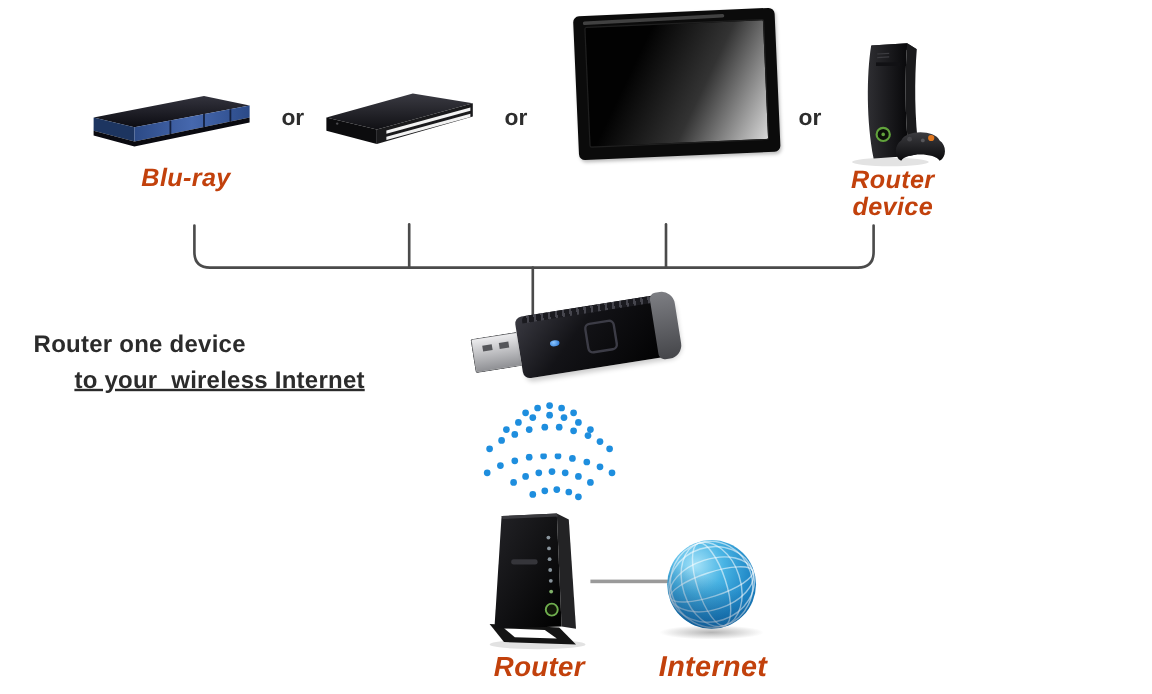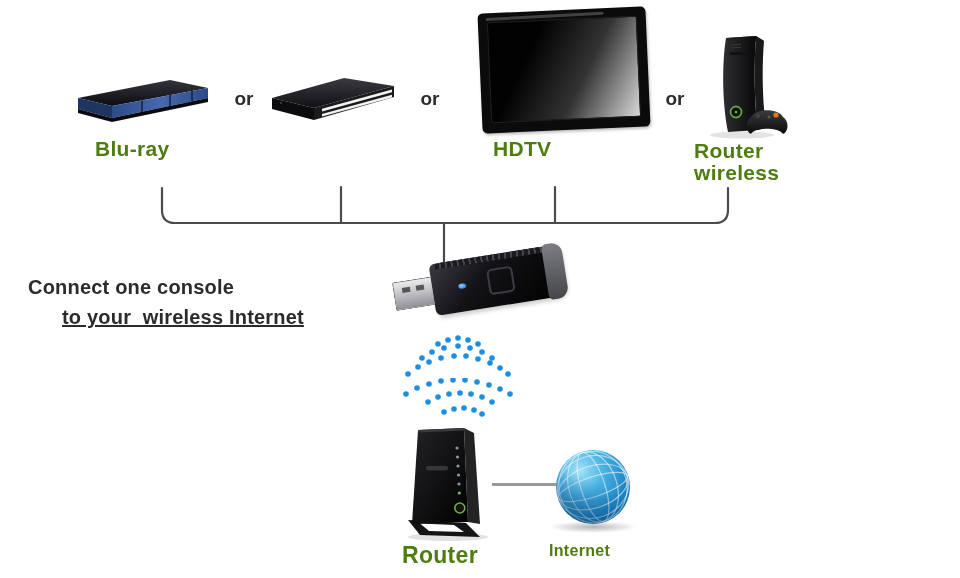--- a/index.html
+++ b/index.html
@@ -2,22 +2,22 @@
 <html><head>
 <meta charset="utf-8">
 <style>
   html,body{margin:0;padding:0;background:#ffffff;}
   #canvas{
     position:relative;width:863px;height:578px;background:#ffffff;overflow:hidden;
     font-family:"Liberation Sans",sans-serif;color:#2d2d2d;
   }
   .abs{position:absolute;}
   .lbl{
-    font-weight:700;font-size:21px;letter-spacing:.3px;color:#4d7c0f;
-    text-align:left;line-height:1.05;
+    font-weight:700;font-size:21px;letter-spacing:.3px;color:#c2410c;
+    text-align:center;line-height:1.05;font-style:italic;
   }
   .or{
     font-weight:700;font-size:19px;color:#2d2d2d;text-align:center;
   }
   .caption-line{
     font-weight:700;font-size:20px;color:#2b2b2b;letter-spacing:.2px;white-space:pre;
   }
 
   
   .hdtv{
@@ -157,36 +157,35 @@
       <circle cx="25" cy="11" r="1.6" fill="#56565a"></circle>
       <circle cx="14" cy="10" r="2" fill="#46464a"></circle>
     </g>
   </svg>
 
   <div class="abs or" style="left:222px;top:88px;width:44px;">or</div>
   <div class="abs or" style="left:408px;top:88px;width:44px;">or</div>
   <div class="abs or" style="left:653px;top:88px;width:44px;">or</div>
 
   <div class="abs lbl" style="left:95px;top:138px;width:120px;">Blu-ray</div>
-  <div class="abs lbl" style="left:493px;top:138px;width:120px;">HDTV</div>
   <div class="abs lbl" style="left:694px;top:140px;width:100px;">
     <div>Router</div>
-    <div>wireless</div>
+    <div>device</div>
   </div>
 
   <svg class="abs" style="left:140px;top:182px;" width="600" height="92" viewBox="0 0 600 92">
     <g fill="none" stroke="#4b4b4b" stroke-width="2.2" stroke-linecap="round">
       <path d="M22,6 L22,28 Q22,41 35,41 L575,41 Q588,41 588,28 L588,6"></path>
       <path d="M201,5 L201,41"></path>
       <path d="M415,5 L415,41"></path>
       <path d="M304,41 L304,86"></path>
     </g>
   </svg>
 
-  <div class="abs caption-line" style="left:28px;top:276px;">Connect one console</div>
+  <div class="abs caption-line" style="left:28px;top:276px;">Router one device</div>
   <div class="abs caption-line" style="left:62px;top:306px;text-decoration:underline;">to your  wireless Internet</div>
 
   <div class="abs" style="left:393px;top:247px;width:175px;height:96px;">
     <div class="adapter-rot">
       <div class="usb-plug"></div>
       <div class="adapter-body">
         <div class="serration"></div>
         <div class="cap"></div>
         <div class="led"></div>
         <div class="btn-outline"></div>
@@ -281,15 +280,15 @@
         <ellipse cx="37" cy="37" rx="34" ry="36"></ellipse>
         <ellipse cx="37" cy="37" rx="36" ry="10"></ellipse>
         <ellipse cx="37" cy="37" rx="36" ry="21"></ellipse>
         <ellipse cx="37" cy="37" rx="36" ry="31"></ellipse>
       </g>
     </svg>
   </div>
   <div class="abs globe-shadow" style="left:549px;top:521px;"></div>
 
   <div class="abs lbl" style="left:402px;top:543px;width:95px;font-size:23px;">Router</div>
-  <div class="abs lbl" style="left:549px;top:543px;width:88px;font-size:16px;">Internet</div>
+  <div class="abs lbl" style="left:549px;top:543px;width:88px;font-size:24px;">Internet</div>
 
 </div>
 
 </body></html>

